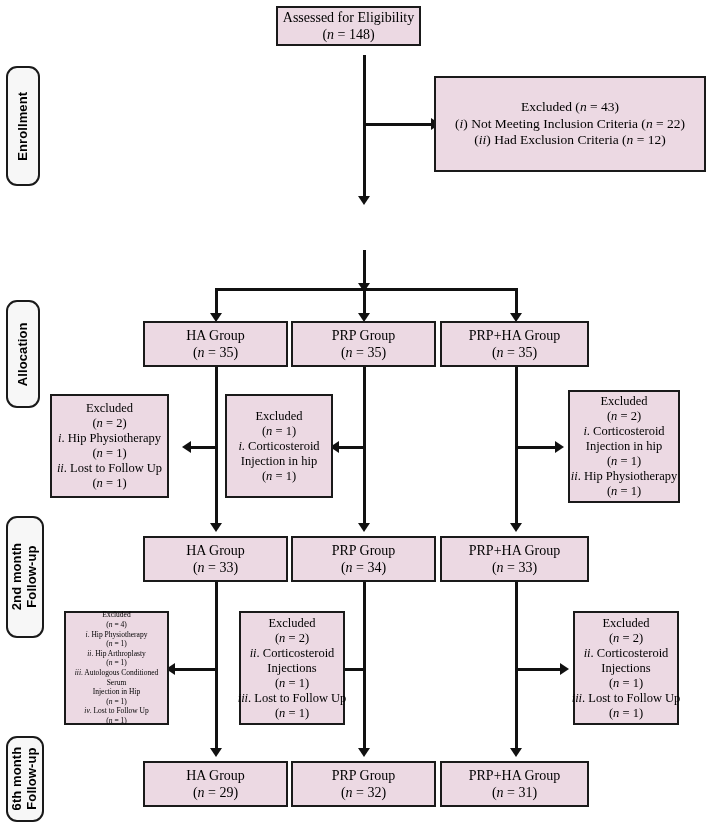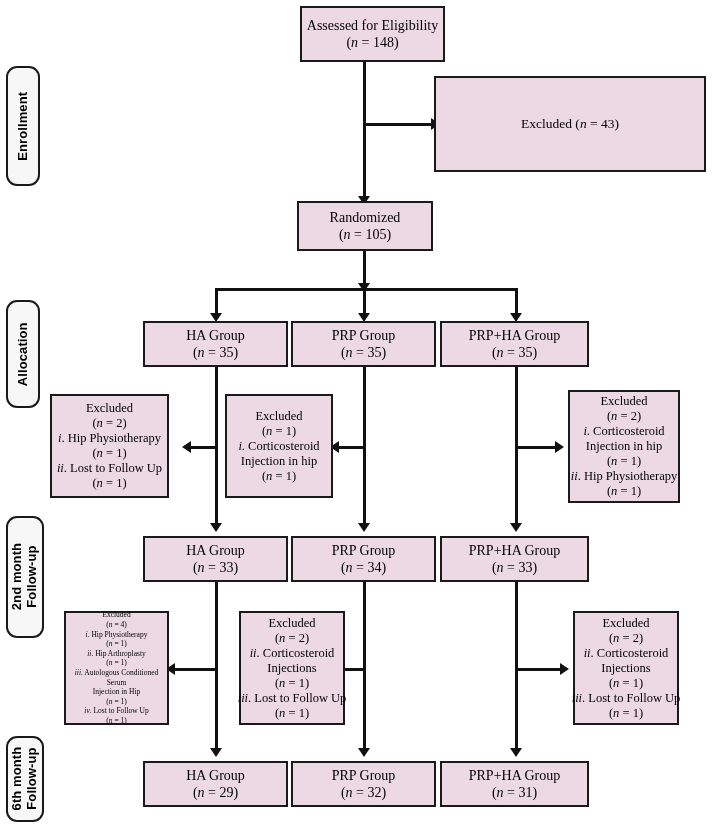--- a/index.html
+++ b/index.html
@@ -165,33 +165,31 @@
   <div class="ln-v" style="left:363px; top:581px; height:170px;"></div>
   <div class="arrow down" style="left:358px; top:748px;"></div>
   <div class="ln-h" style="left:338px; top:668px; width:27px;"></div>
   <div class="arrow left" style="left:330px; top:663px;"></div>
 
   <div class="ln-v" style="left:515px; top:581px; height:170px;"></div>
   <div class="arrow down" style="left:510px; top:748px;"></div>
   <div class="ln-h" style="left:515px; top:668px; width:47px;"></div>
   <div class="arrow right" style="left:560px; top:663px;"></div>
 
-  <div class="node" style="left:300px; top:6px; width:145px; height:56px;">
+  <div class="node" style="left:276px; top:6px; width:145px; height:40px;">
     <span class="ln">Assessed for Eligibility</span>
     <span class="ln">(<i class="v">n</i> = 148)</span>
   </div>
 
   <div class="node" style="left:434px; top:76px; width:272px; height:96px; font-size:13.5px;">
     <span class="ln">Excluded (<i class="v">n</i> = 43)</span>
-  </div>
-
-  <div class="node" style="left:297px; top:201px; width:136px; height:50px;">
-    <span class="ln">Randomized</span>
-    <span class="ln">(<i class="v">n</i> = 105)</span>
-  </div>
+    <span class="ln">(<i class="v">i</i>) Not Meeting Inclusion Criteria (<i class="v">n</i> = 22)</span>
+    <span class="ln">(<i class="v">ii</i>) Had Exclusion Criteria (<i class="v">n</i> = 12)</span>
+  </div>
+
 
   <div class="node" style="left:143px; top:321px; width:145px; height:46px;">
     <span class="ln">HA Group</span>
     <span class="ln">(<i class="v">n</i> = 35)</span>
   </div>
   <div class="node" style="left:291px; top:321px; width:145px; height:46px;">
     <span class="ln">PRP Group</span>
     <span class="ln">(<i class="v">n</i> = 35)</span>
   </div>
   <div class="node" style="left:440px; top:321px; width:149px; height:46px;">

